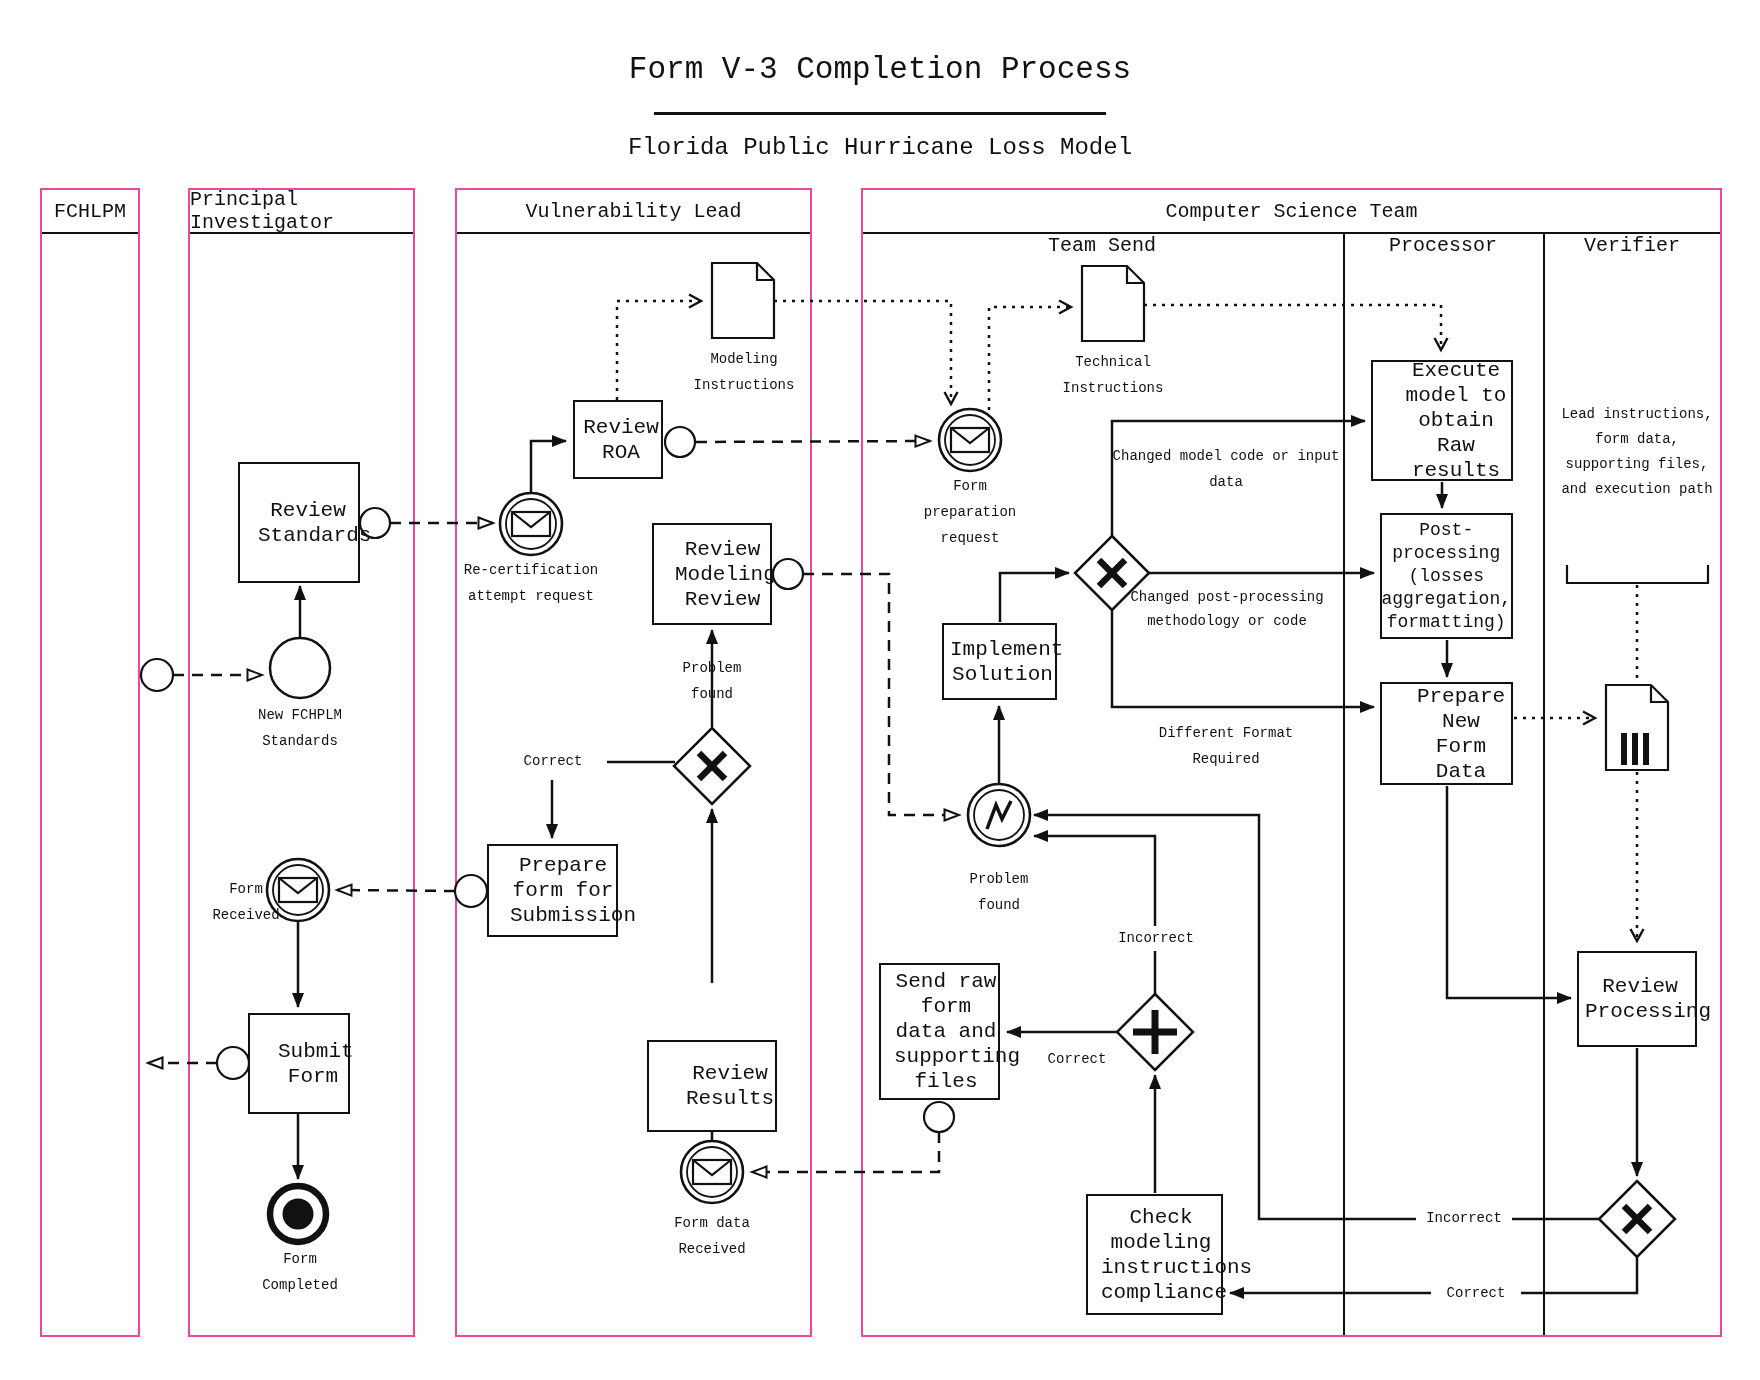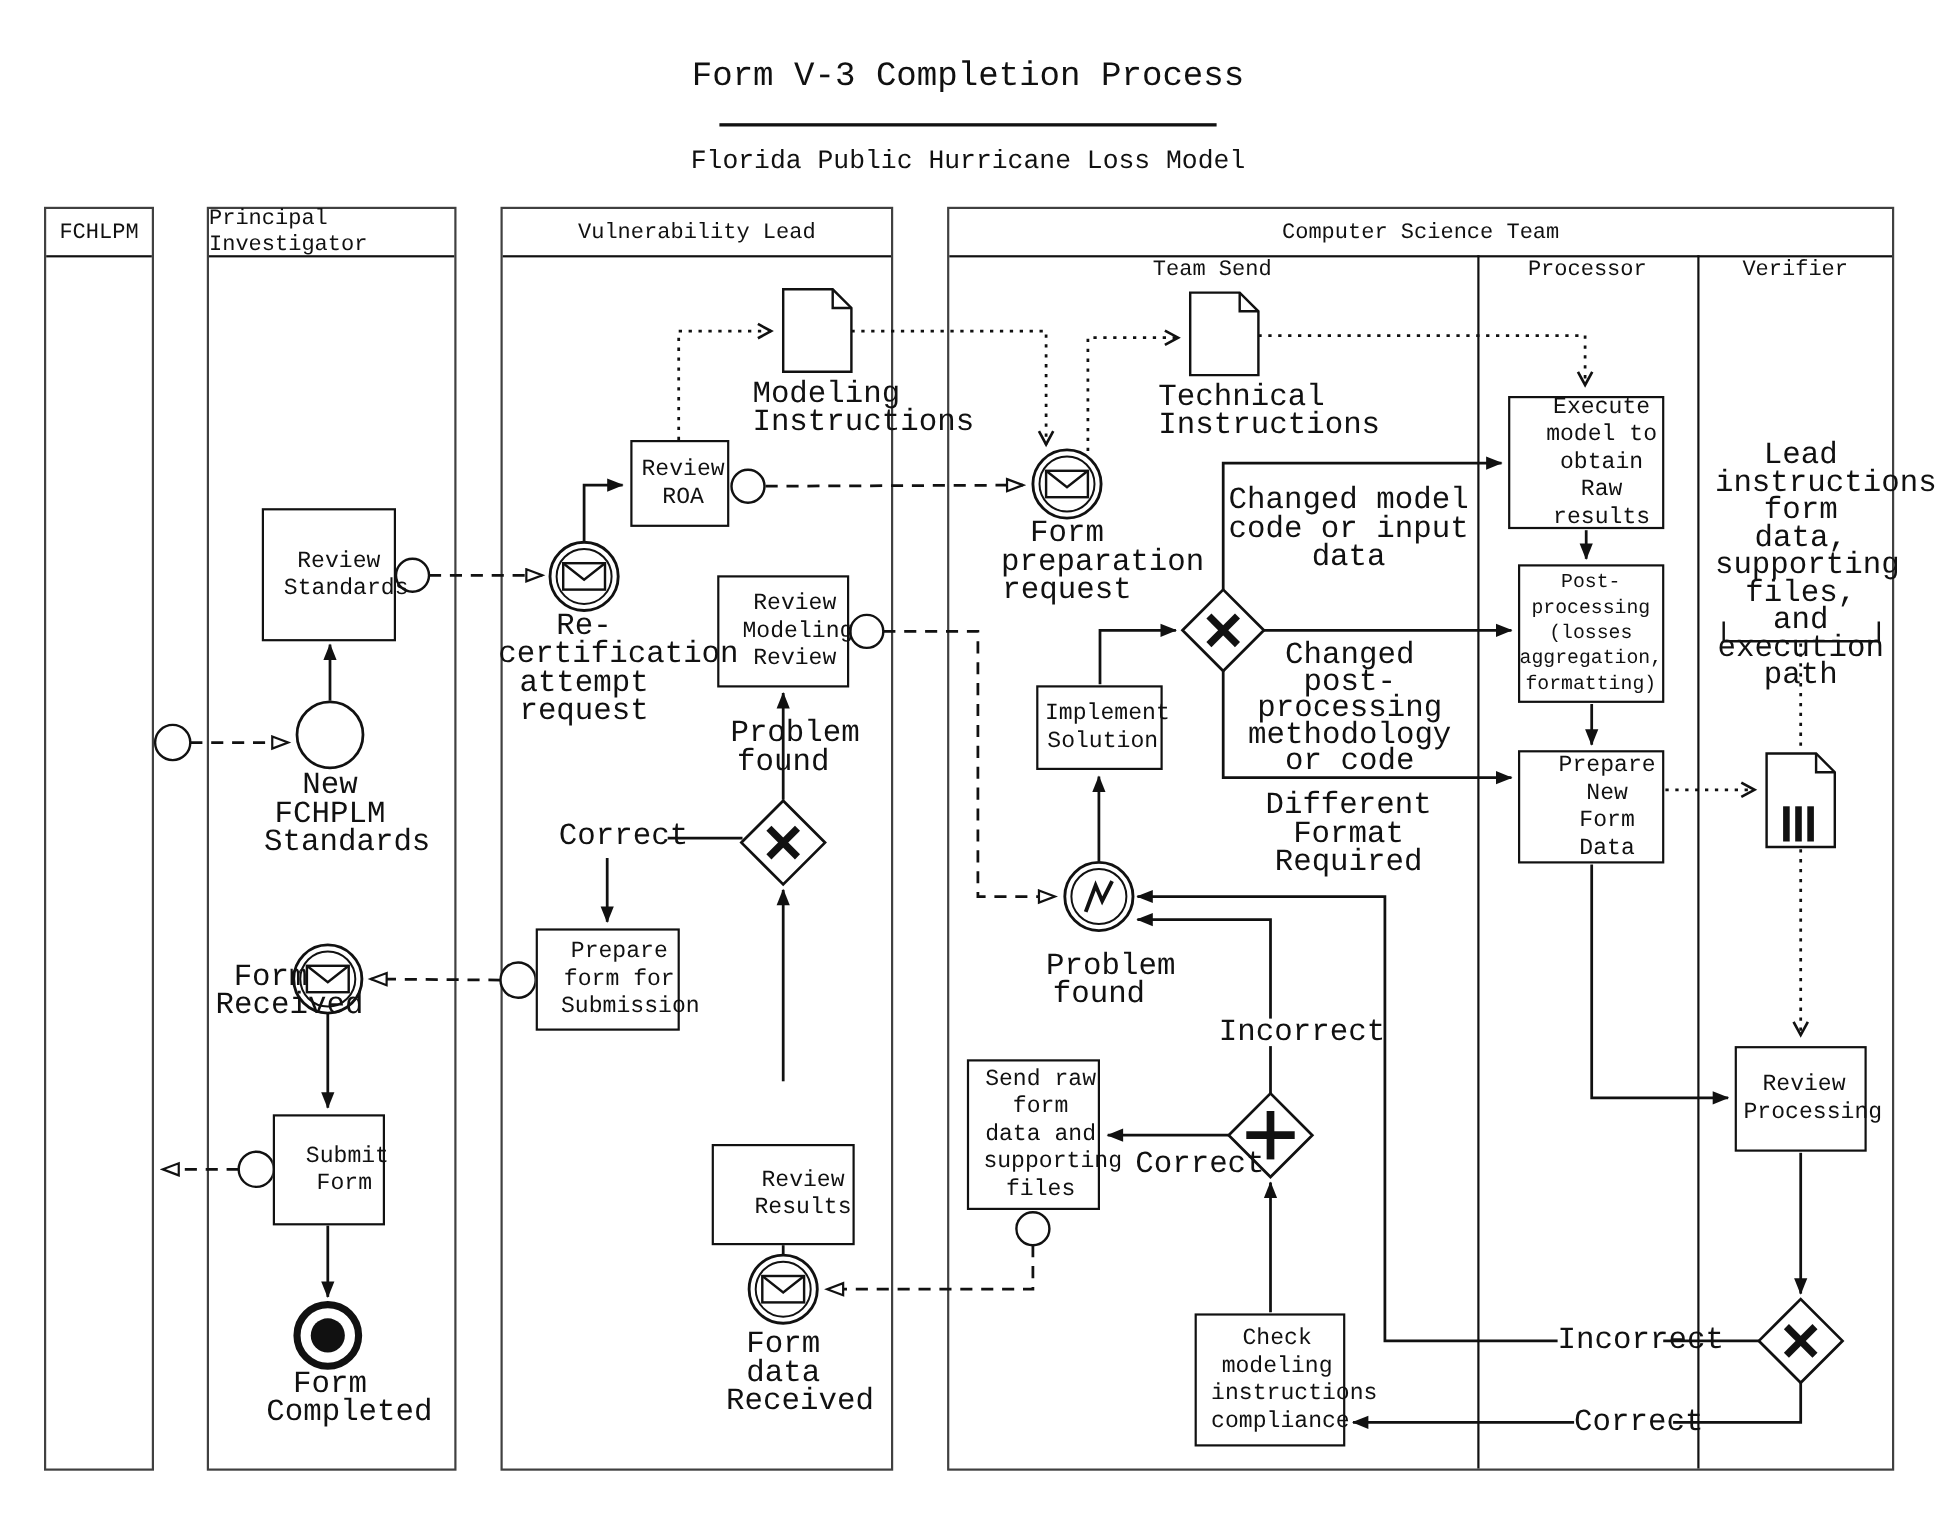--- a/index.html
+++ b/index.html
@@ -1,31 +1,31 @@
 <!DOCTYPE html>
 <html><head>
 <meta charset="utf-8">
 <style>
   html,body{margin:0;padding:0;background:#fff}
   .canvas{position:relative;width:1760px;height:1380px;background:#fff;
           font-family:Liberation Mono, monospace;color:#111;overflow:hidden}
   .ttl{position:absolute;left:0;top:52px;width:1760px;text-align:center;font-size:31px}
   .subttl{position:absolute;left:0;top:134px;width:1760px;text-align:center;font-size:24px}
   .underline{position:absolute;left:654px;top:112px;width:452px;height:3px;background:#111}
-  .lane{position:absolute;border:2px solid #404040;box-sizing:border-box;background:#fff}
+  .lane{position:absolute;border:2px solid #ec4899;box-sizing:border-box;background:#fff}
   .lane-title{position:absolute;left:0;right:0;top:0;height:44px;border-bottom:2px solid #111;
               box-sizing:border-box;display:flex;align-items:center;justify-content:center;font-size:20px}
   .vline{position:absolute;width:2px;background:#111}
   .sublbl{position:absolute;text-align:center;font-size:20px}
   .task{position:absolute;box-sizing:border-box;border:2px solid #111;background:#fff;
         display:flex;align-items:center;justify-content:flex-end;text-align:center;
         font-size:21px;line-height:25px}
   .task span{display:inline-block}
   .task.small{font-size:18px;line-height:23px}
-  .lbl{position:absolute;text-align:center;font-size:28px;line-height:26px}
+  .lbl{position:absolute;text-align:center;font-size:14px;line-height:26px}
   .lbl.bg{background:#fff;line-height:25px}
   svg.overlay{position:absolute;left:0;top:0}
 </style>
 </head>
 <body>
 
 <div class="canvas">
 
   <div class="ttl">Form V-3 Completion Process</div>
   <div class="underline"></div>

